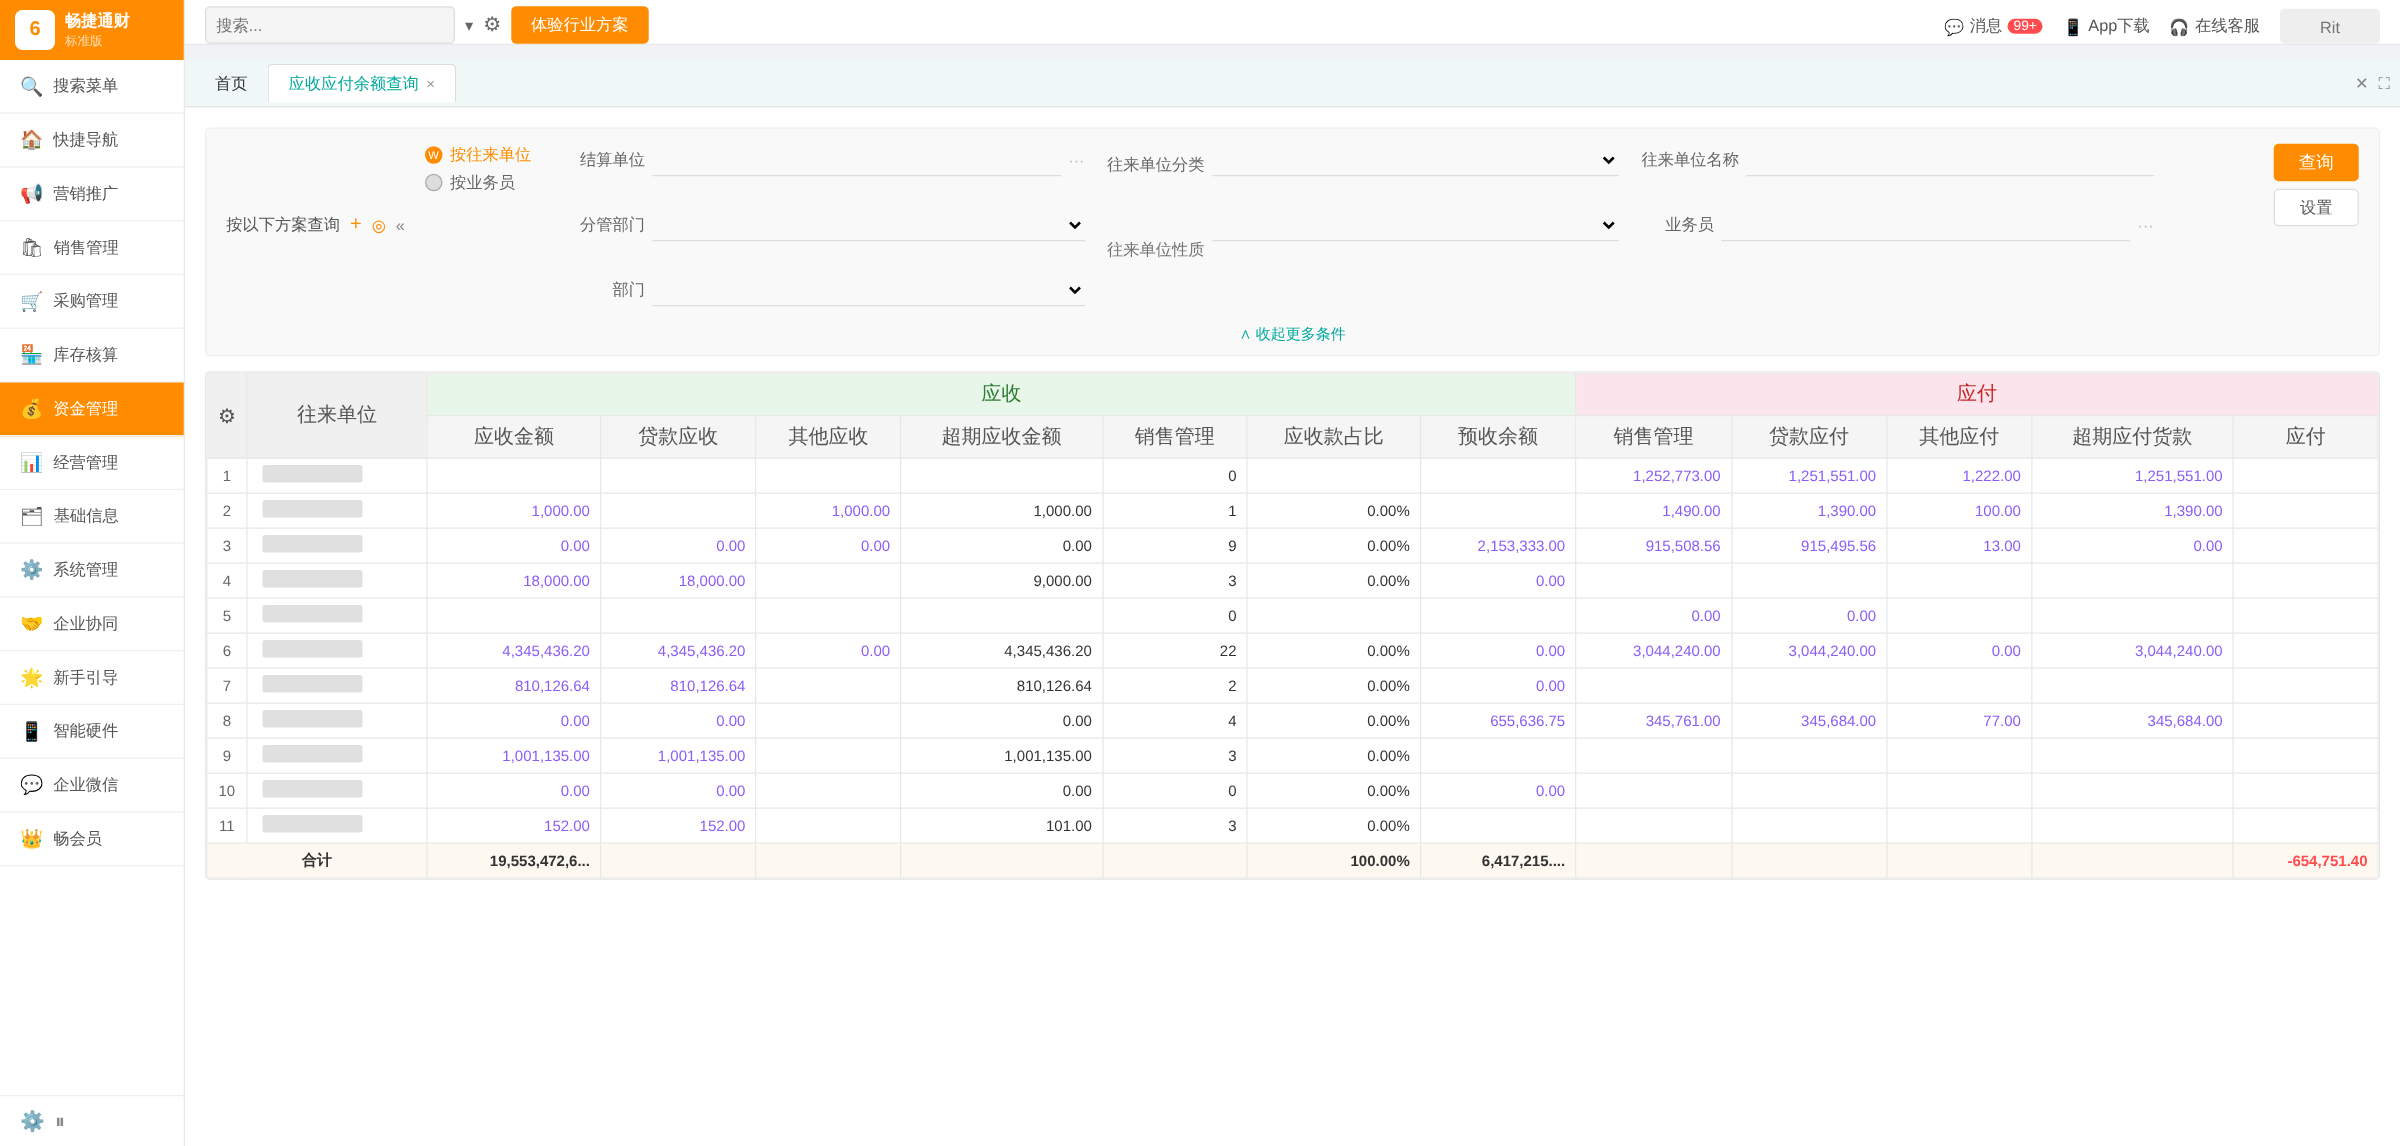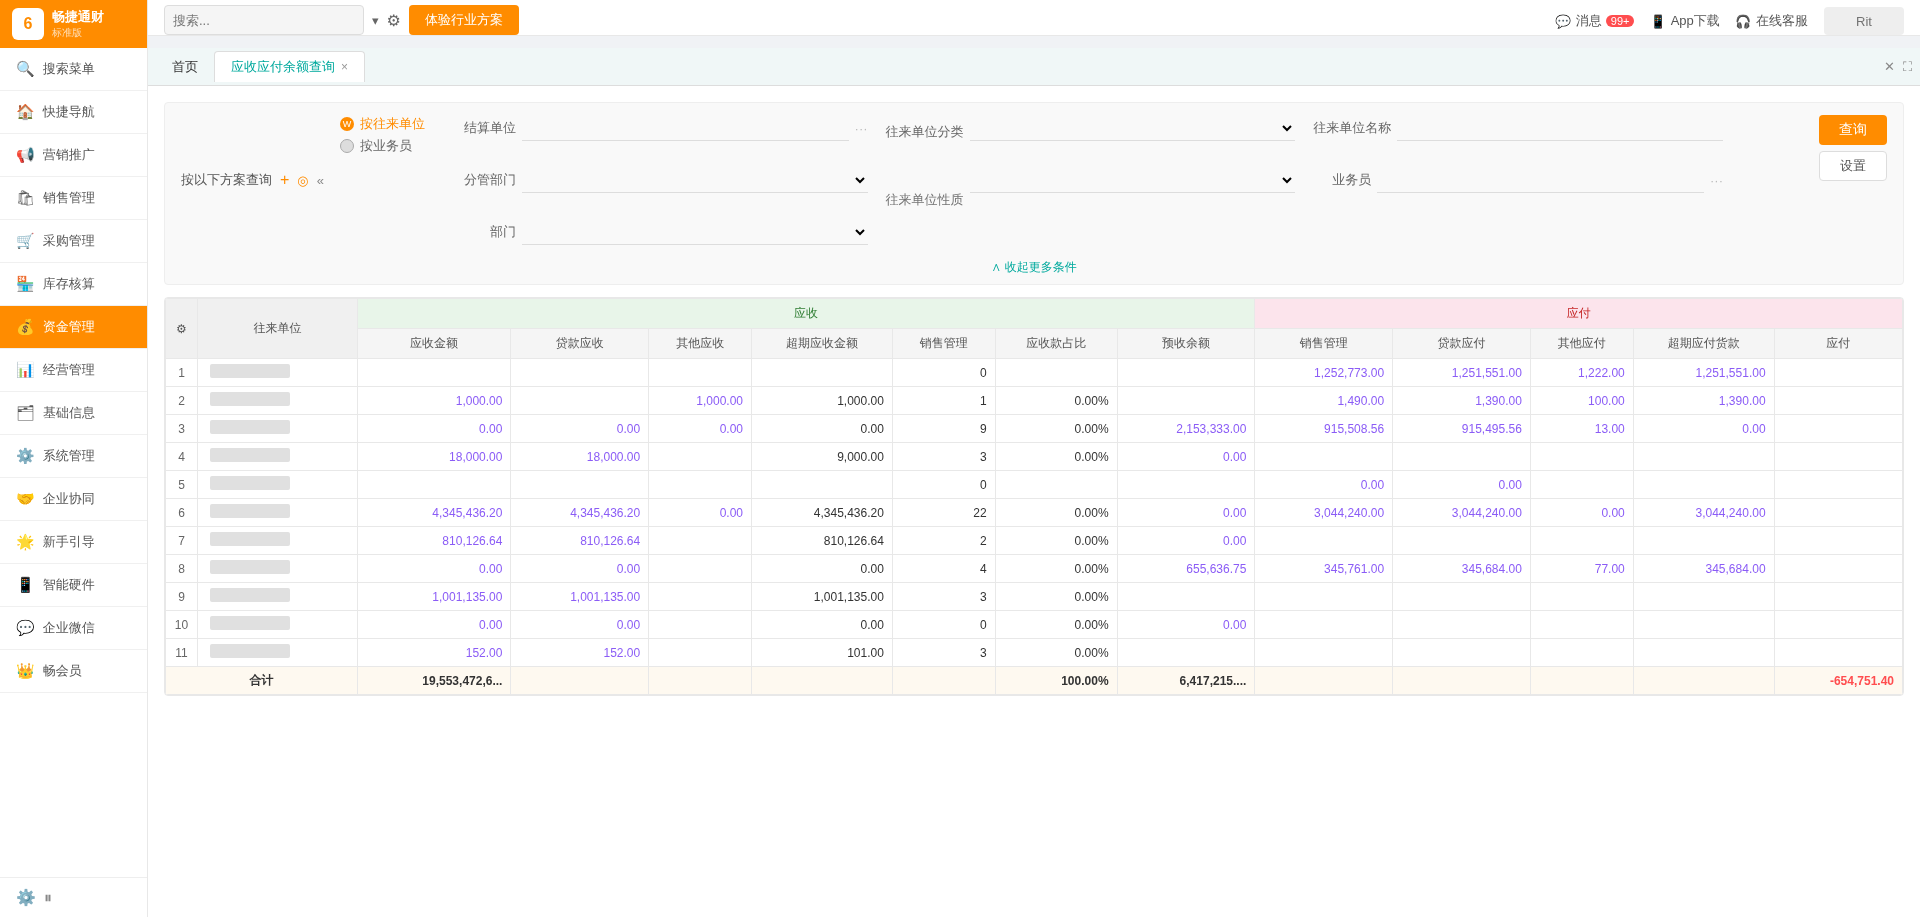--- a/index.html
+++ b/index.html
@@ -42,21 +42,21 @@
     .page-title { font-size: 18px; font-weight: bold; color: #333; }
     .page-actions { display: flex; gap: 8px; }
     .btn-export { background: #fff; border: 1px solid #ddd; border-radius: 4px; padding: 5px 12px; cursor: pointer; color: #555; display: flex; align-items: center; gap: 4px; }
     .btn-refresh { background: #fff; border: 1px solid #ddd; border-radius: 4px; padding: 5px 12px; cursor: pointer; color: #ff8c00; display: flex; align-items: center; gap: 4px; }
     .btn-query { background: #ff8c00; color: #fff; border: none; border-radius: 4px; padding: 6px 20px; cursor: pointer; font-size: 14px; }
     .btn-setting { background: #fff; border: 1px solid #ddd; border-radius: 4px; padding: 5px 16px; cursor: pointer; color: #555; }
 
     
     .data-table-wrap { overflow-x: auto; border: 1px solid #e8e8e8; border-radius: 4px; }
     table { width: 100%; border-collapse: collapse; min-width: 1600px; }
-    thead tr th { background: #f5f5f5; border: 1px solid #e8e8e8; padding: 6px 8px; color: #555; font-weight: normal; white-space: nowrap; font-size: 12px; }
+    thead tr th { background: #f5f5f5; border: 1px solid #e8e8e8; padding: 6px 8px; color: #555; font-weight: normal; white-space: nowrap; font-size: 16px; }
     thead tr:first-child th { background: #f0f0f0; }
     tbody tr td { border: 1px solid #e8e8e8; padding: 5px 8px; text-align: center; color: #333; font-size: 12px; white-space: nowrap; }
     tbody tr td.link { color: #8b5cf6; cursor: pointer; }
     tbody tr td.num { text-align: right; }
     tfoot tr td { background: #fef9f0; border: 1px solid #e8e8e8; padding: 5px 8px; font-weight: bold; color: #333; font-size: 12px; }
     tfoot tr td.num { text-align: right; color: #333; }
     tfoot tr td.neg { color: #ff4d4f; }
     .col-setting { width: 32px; }
     .row-num { color: #666; }
   </style>

